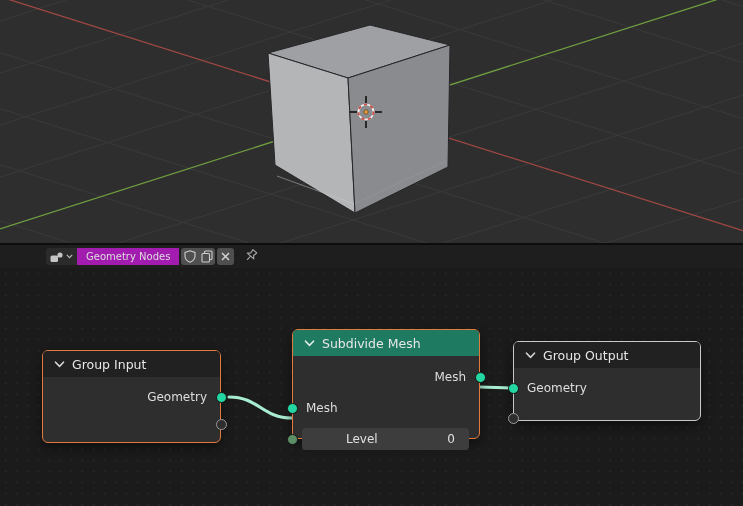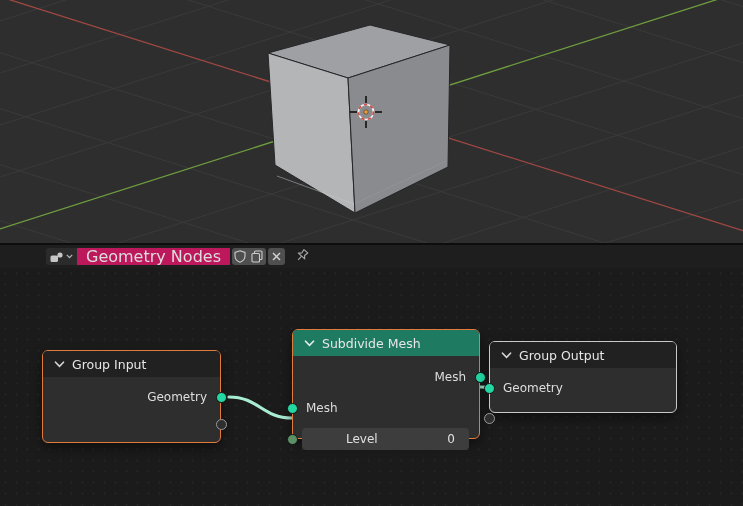--- a/index.html
+++ b/index.html
@@ -15,21 +15,21 @@
     position: relative; width: 743px; height: 25px;
     background: #1e1e1e; border-top: 2px solid #0d0d0d;
     display: flex; align-items: center;
   }
   .id-block { margin-left: 46px; display: flex; align-items: center; height: 17px; }
   .tree-btn {
     height: 17px; padding: 0 4px; background: #2b2b2b; border: none;
     border-radius: 3px 0 0 3px; display: flex; align-items: center; gap: 3px; cursor: pointer;
   }
   .tree-name {
-    height: 17px; background: #be185d; color: #dddddd; font-size: 16px;
+    height: 17px; background: #a21caf; color: #dddddd; font-size: 10px;
     display: flex; align-items: center; padding: 0 9px; white-space: nowrap; text-align: right;
   }
   .pill { height: 17px; margin-left: 2px; background: #4f4f4f; border-radius: 3px; display: flex; }
   .pill button, .x-btn {
     width: 17px; height: 17px; background: transparent; border: none;
     display: flex; align-items: center; justify-content: center; cursor: pointer; padding: 0;
   }
   .x-btn { background: #4f4f4f; border-radius: 3px; margin-left: 2px; }
   .pin-btn { background: transparent; border: none; margin-left: 10px; cursor: pointer;
     display: flex; align-items: center; padding: 0; }
@@ -196,21 +196,21 @@
       <span class="socket teal out" style="top:42px;"></span>
       <div class="nrow left" style="top:70px;">Mesh</div>
       <span class="socket teal in" style="top:73px;"></span>
       <div class="fieldbtn" style="top:98px;padding-left:44px;">
         <span>Level</span>
         <span>0</span>
       </div>
       <span class="socket int in" style="top:104px;"></span>
     </div>
 
-    <div class="node active" style="left:489px; top:73px; width:188px; height:72px;">
+    <div class="node active" style="left:513px; top:73px; width:188px; height:80px;">
       <div class="nheader dark">
         <svg width="11" height="7" viewBox="0 0 11 7">
           <polyline points="1.5,1.2 5.5,5.4 9.5,1.2" fill="none" stroke="#d6d6d6" stroke-width="1.6" stroke-linecap="round"></polyline>
         </svg>
         <span class="ntitle">Group Output</span>
       </div>
       <div class="nrow left" style="top:38px;">Geometry</div>
       <span class="socket teal in" style="top:41px;"></span>
       <span class="socket virtual in" style="top:71px;"></span>
     </div>

